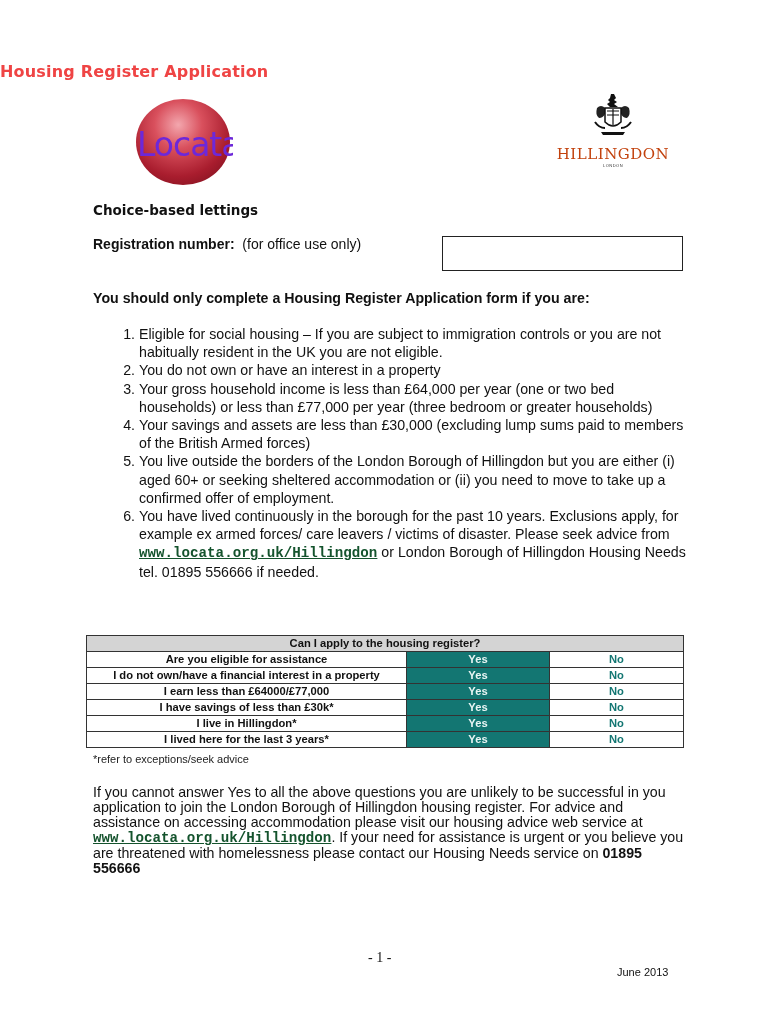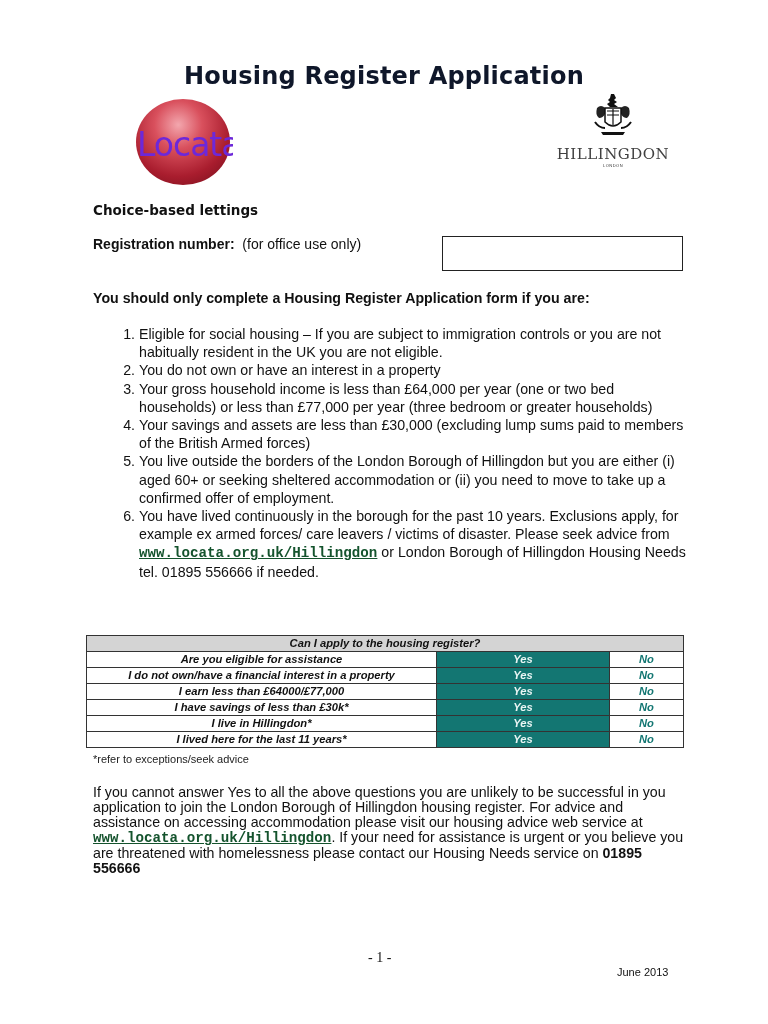--- a/index.html
+++ b/index.html
@@ -2,60 +2,60 @@
 <html><head>
   <meta charset="utf-8">
   <style>
     html, body { margin: 0; padding: 0; }
     body {
       width: 768px; height: 1024px; background: #ffffff; position: relative; overflow: hidden;
       font-family: "Liberation Sans", sans-serif; color: #111;
     }
     .abs { position: absolute; }
     .title {
-      left: 0; width: 768px; top: 62px; text-align: center;
-      font-family: "DejaVu Sans", sans-serif; font-weight: bold; font-size: 24px; color: #0f172a;
+      left: 0; width: 768px; top: 62px; 
+      font-family: "DejaVu Sans", sans-serif; font-weight: bold; font-size: 16px; color: #ef4444;
       letter-spacing: 0.2px;
     }
     
     .locata-logo { left: 133px; top: 97px; width: 100px; height: 88px; }
     .locata-ball {
       position: absolute; left: 3px; top: 2px; width: 94px; height: 86px; border-radius: 50%;
       background: radial-gradient(circle at 45% 30%, #f3a7ae 0%, #d9505d 30%, #a91d2e 65%, #6e0c18 100%);
     }
     .locata-text {
       position: absolute; left: 4px; top: 28px; font-size: 33px; color: #6d28d9;
       font-family: "DejaVu Sans", sans-serif; letter-spacing: -1px; width: 96px; overflow: hidden; white-space: nowrap;
     }
     
     .hill-logo { left: 546px; top: 92px; width: 134px; height: 75px; text-align: center; }
     .crest { margin: 0 auto; width: 48px; height: 48px; }
     .hill-name {
-      font-family: "DejaVu Serif", serif; font-size: 15px; letter-spacing: 0.5px; color: #404040; margin-top: 1px;
+      font-family: "DejaVu Serif", serif; font-size: 15px; letter-spacing: 0.5px; color: #c2410c; margin-top: 1px;
     }
     .hill-sub { font-size: 4px; color: #333; letter-spacing: 0.5px; }
 
     .section-h { left: 93px; top: 202px; font-family: "DejaVu Sans", sans-serif; font-weight: bold; font-size: 13.5px; }
     .reg-label { left: 93px; top: 236px; font-size: 14px; }
     .reg-label b { font-weight: bold; }
     .reg-box { left: 442px; top: 236px; width: 239px; height: 33px; border: 1px solid #222; background: #fff; }
     .intro { left: 93px; top: 290px; font-weight: bold; font-size: 14.2px; }
 
     ol.criteria {
       position: absolute; left: 93px; top: 325px; width: 600px; margin: 0; padding: 0 0 0 46px;
       font-size: 14.2px; line-height: 18.2px; box-sizing: border-box;
     }
     ol.criteria li { padding-left: 0; }
     a.link { color: #14532d; font-weight: bold; text-decoration: underline; font-family: Liberation Mono, monospace; }
 
     table.apply {
       position: absolute; left: 86px; top: 635px; width: 598px; border-collapse: collapse;
       font-size: 11.2px; font-weight: bold;
     }
-    table.apply td, table.apply th { border: 1px solid #333; padding: 0 19px; height: 15px; line-height: 15px; font-style: italic; }
+    table.apply td, table.apply th { border: 1px solid #333; padding: 0 4px; height: 15px; line-height: 15px; }
     table.apply th { background: #d4d4d4; text-align: center; font-weight: bold; }
     td.q { width: 311px; text-align: center; white-space: nowrap; }
     td.yes { width: 134px; background: #137672; color: #e9f5f4; text-align: center; }
     td.no { text-align: center; color: #137672; }
     .footnote { left: 93px; top: 753px; font-size: 11px; color: #222; }
 
     .para {
       left: 93px; top: 785px; width: 600px; font-size: 14.2px; line-height: 15px;
     }
     .para b { font-weight: bold; }
@@ -129,21 +129,21 @@
     <td class="q">I have savings of less than £30k*</td>
     <td class="yes">Yes</td>
     <td class="no">No</td>
   </tr>
   <tr>
     <td class="q">I live in Hillingdon*</td>
     <td class="yes">Yes</td>
     <td class="no">No</td>
   </tr>
   <tr>
-    <td class="q">I lived here for the last 11 years*</td>
+    <td class="q">I lived here for the last 3 years*</td>
     <td class="yes">Yes</td>
     <td class="no">No</td>
   </tr>
 </tbody>
   </table>
 
 <div class="abs footnote">*refer to exceptions/seek advice</div>
 
 <div class="abs para"><span>If you cannot answer Yes to all the above questions you are unlikely to be successful in you application to join the London Borough of Hillingdon housing register. For advice and assistance on accessing accommodation please visit our housing advice web service at </span><a class="link">www.locata.org.uk/Hillingdon</a><span>. If your need for assistance is urgent or you believe you are threatened with homelessness please contact our Housing Needs service on </span><b>01895 556666</b></div>
 

